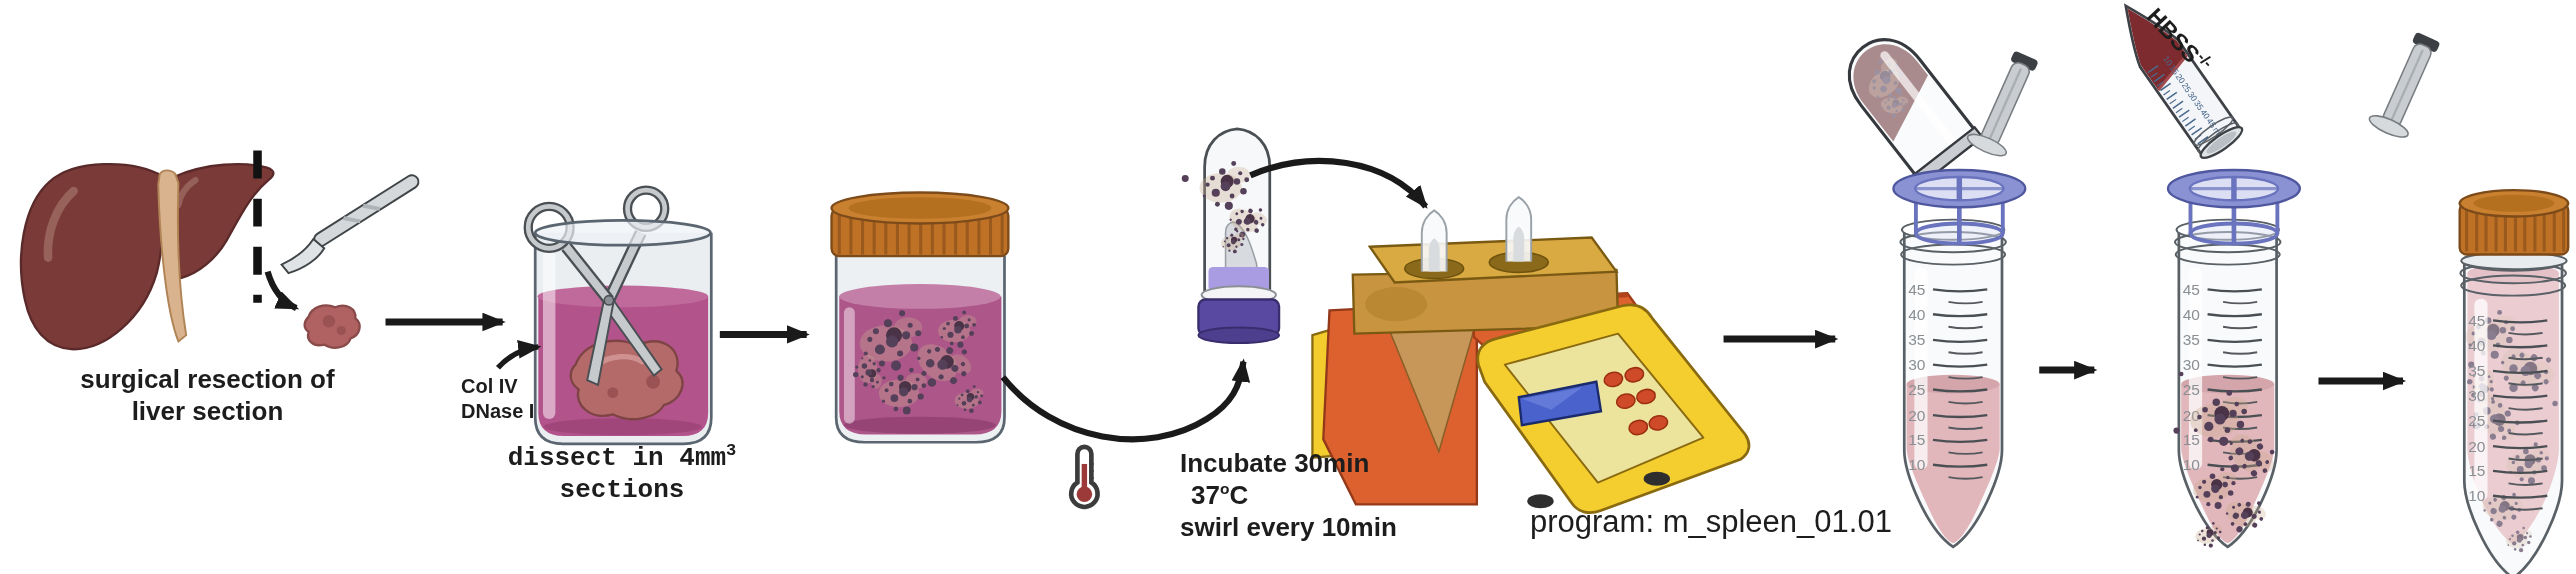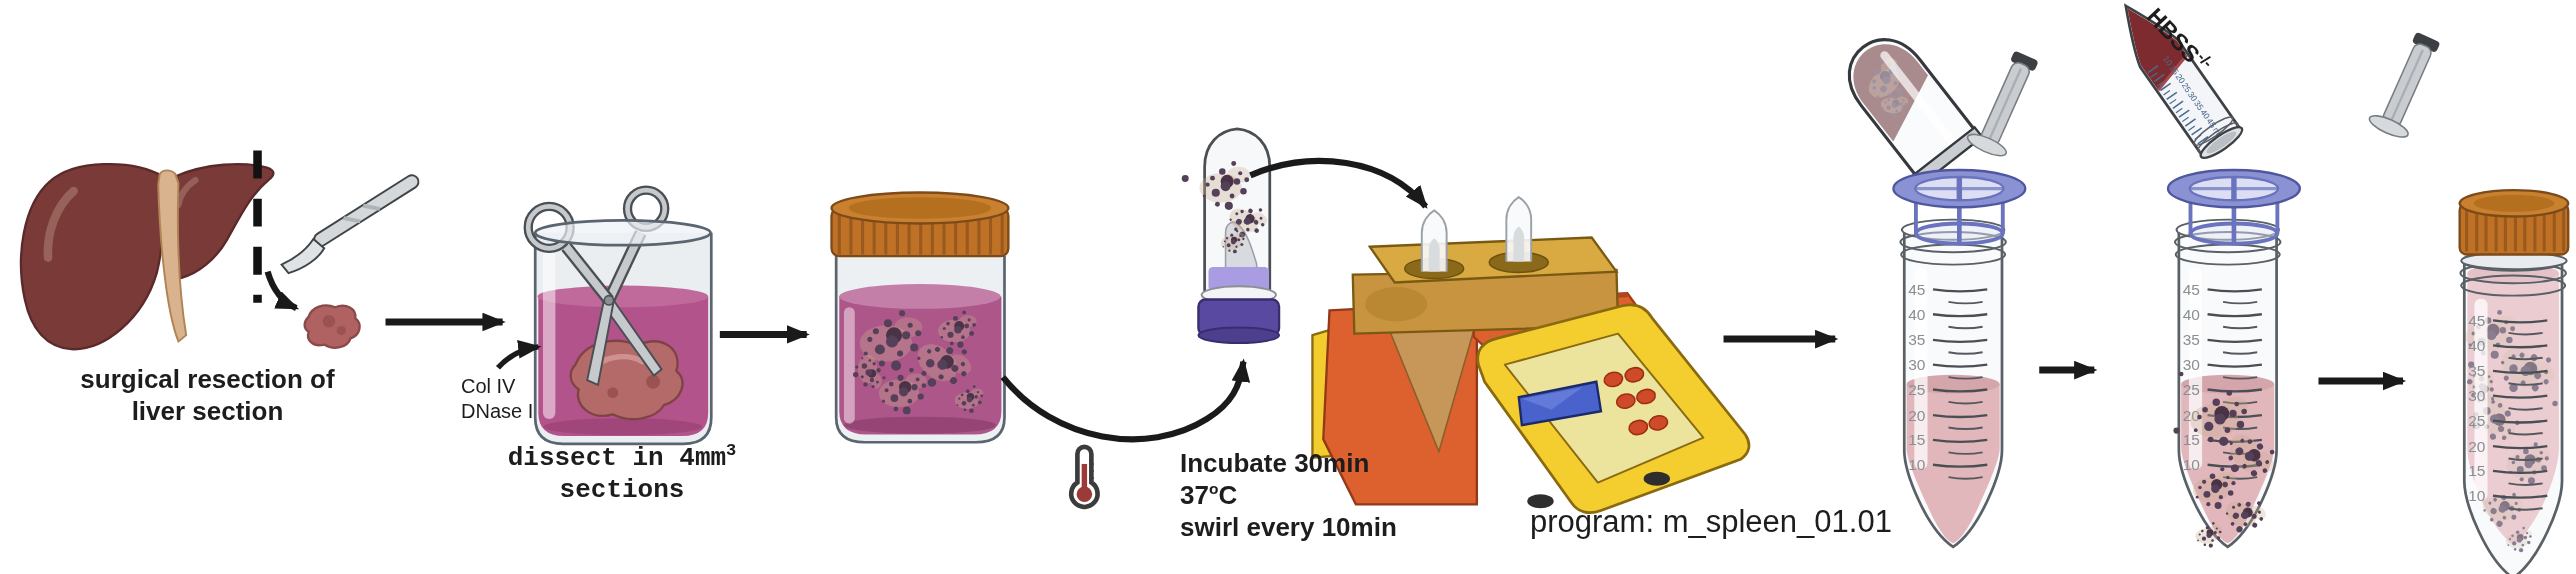--- a/index.html
+++ b/index.html
@@ -2,25 +2,25 @@
 <html style="font-size:12.4px"><head>
 <meta charset="utf-8">
 <style>
   html,body{margin:0;padding:0;background:#ffffff;}
   .canvas{position:relative;width:2576px;height:575px;background:#ffffff;overflow:hidden;
           font-family:"Liberation Sans",sans-serif;color:#1d1d1d;}
   .art{position:absolute;left:0;top:0;}
   .lbl{position:absolute;font-weight:600;font-size:26px;line-height:1.24;color:#1d1d1d;}
   .lbl.center{text-align:center;}
   .lbl .line{display:block;}
-  .small{font-weight:400;font-size:20px;line-height:1.25;}
+  .small{font-weight:700;font-size:20px;line-height:1.25;}
   sup.s3{font-size:17px;vertical-align:super;line-height:0;}
   sup.so{font-size:15.5px;vertical-align:super;line-height:0;}
   .note .line{display:block;}
-  .note .indent{}
+  .note .indent{margin-left:11px;}
   .prog{font-weight:500;font-size:31px;}
 </style>
 </head>
 <body>
 
 <div class="canvas">
 
 <svg class="art" width="2576" height="575" viewBox="0 0 3321 741" xmlns="http://www.w3.org/2000/svg">
   <defs>
     <marker id="ah" markerUnits="userSpaceOnUse" markerWidth="34" markerHeight="26" refX="26" refY="12" orient="auto">

